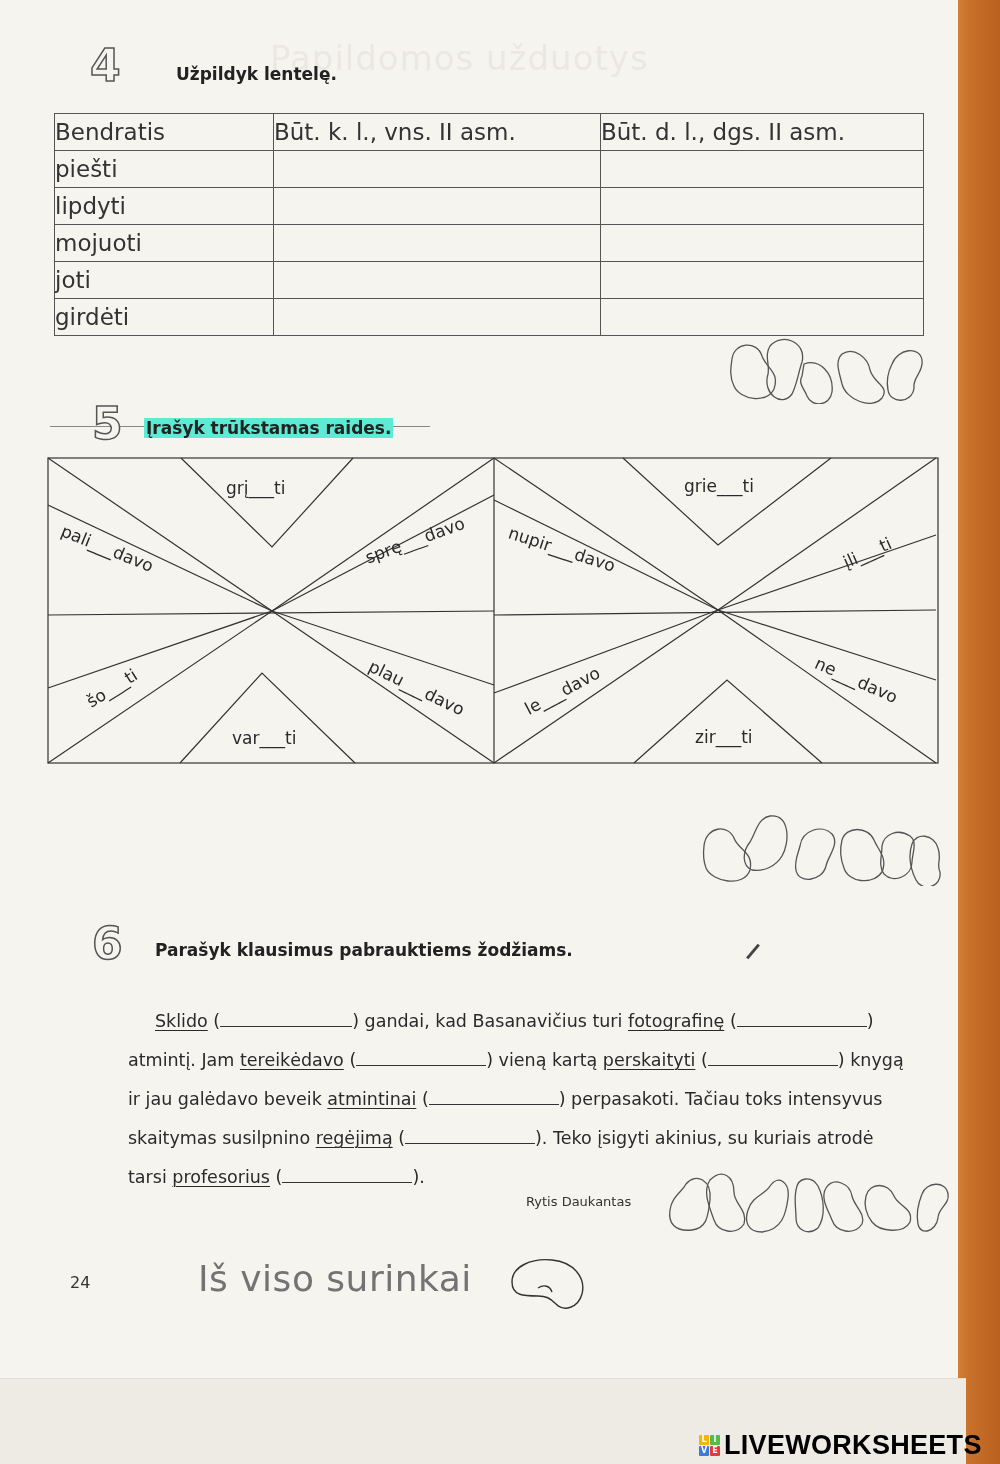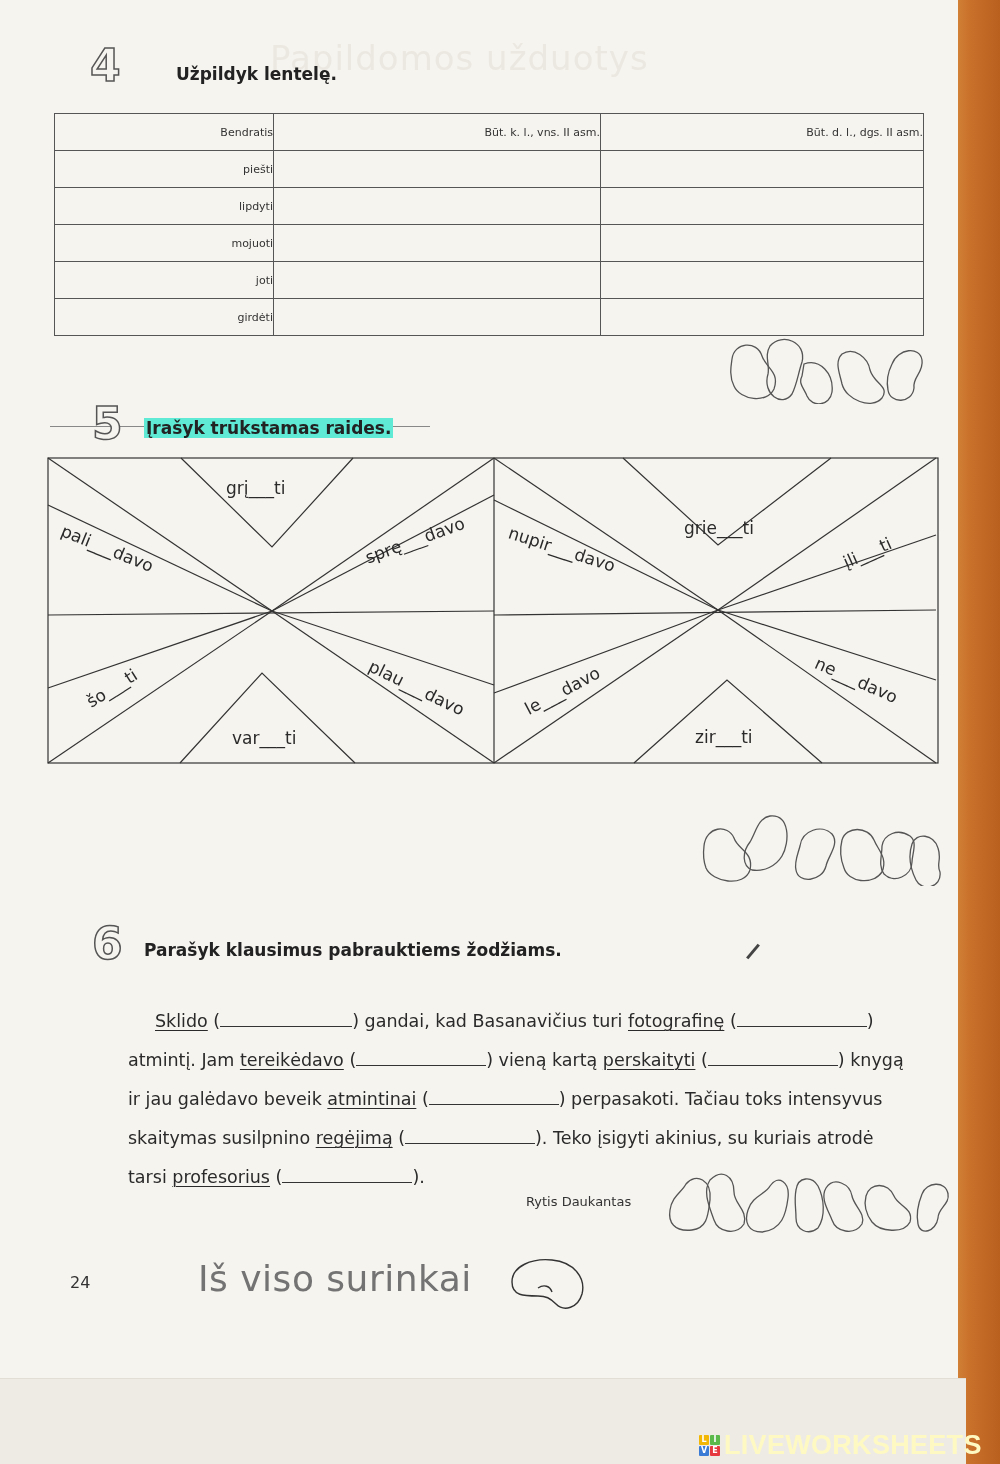--- a/index.html
+++ b/index.html
@@ -32,38 +32,38 @@
     -webkit-text-stroke: 1.5px #555;
   }
   .task-title {
     position: absolute; font-size: 17px; font-weight: bold; color: #222;
   }
   table.verbs {
     position: absolute; left: 54px; top: 113px; width: 870px; border-collapse: collapse;
   }
   table.verbs td, table.verbs th {
     border: 1.3px solid #555; height: 37px; font-weight: normal;
-    font-size: 11px; text-align: right; color: #333;
+    font-size: 23px; text-align: left; color: #333;
   }
   table.verbs .c1 { width: 219px; }
   table.verbs .c2 { width: 327px; }
   .diagram { position: absolute; left: 46px; top: 455px; }
   .instr { position: absolute; left: 155px; top: 786px; font-size: 16.5px; font-weight: bold; line-height: 29px; color: #222; }
   .para { position: absolute; left: 128px; top: 1002px; width: 800px; font-size: 17.5px; line-height: 39px; color: #2a2a2a; }
   .para .u { text-decoration: underline; text-decoration-thickness: 1px; text-underline-offset: 3px; }
   .para .blank { display: inline-block; border-bottom: 1.3px solid #333; height: 18px; vertical-align: baseline; }
   .author { position: absolute; left: 526px; top: 1194px; font-size: 13px; color: #333; }
   .pagenum { position: absolute; left: 70px; top: 1273px; font-size: 16px; color: #333; }
   .total { position: absolute; left: 198px; top: 1258px; font-size: 36px; color: #737373; letter-spacing: 0.5px; }
   .total2 { position: absolute; left: 604px; top: 1258px; font-size: 36px; color: #2a2a2a; }
   .beans { position: absolute; }
   .brand { position: absolute; left: 699px; top: 1430px; display: flex; align-items: center; gap: 4px; }
   .brand .logo { display: grid; grid-template-columns: 10px 10px; grid-template-rows: 10px 10px; gap: 1px; }
   .brand .logo span { font-size: 8px; font-weight: bold; color: #fff; text-align: center; line-height: 10px; border-radius: 1px; }
-  .brand .text { font-family: "Liberation Sans", sans-serif; font-weight: bold; font-size: 27px; color: #fef9c3; letter-spacing: 0.3px; }
+  .brand .text { font-family: "Liberation Sans", sans-serif; font-weight: bold; font-size: 27px; color: #000000; letter-spacing: 0.3px; }
 </style>
 </head>
 <body>
 
 <div class="wood-right"></div>
 <div class="page">
   <div class="ghost" style="left:270px;top:38px;">Papildomos užduotys</div>
 
   <div class="num-icon" style="left:90px;top:40px;">4</div>
   <div class="task-title" style="left:152px;top:64px;margin-left:24px;">Užpildyk lentelę.</div>
@@ -147,39 +147,39 @@
     </g>
   </svg>
 
   <div style="position:absolute;left:226px;top:478px;font-size:17px;">grį___ti</div>
   <div style="position:absolute;left:62px;top:520px;font-size:17px;transform:rotate(22deg);transform-origin:left center;">pali___davo</div>
   <div style="position:absolute;left:366px;top:548px;font-size:17px;transform:rotate(-20deg);transform-origin:left center;">sprę___davo</div>
   <div style="position:absolute;left:88px;top:693px;font-size:17px;transform:rotate(-32deg);transform-origin:left center;">šo___ti</div>
   <div style="position:absolute;left:370px;top:655px;font-size:17px;transform:rotate(26deg);transform-origin:left center;">plau___davo</div>
   <div style="position:absolute;left:232px;top:728px;font-size:17px;">var___ti</div>
 
-  <div style="position:absolute;left:684px;top:476px;font-size:17px;margin-top:42px;">grie___ti</div>
+  <div style="position:absolute;left:684px;top:476px;font-size:17px;">grie___ti</div>
   <div style="position:absolute;left:509px;top:522px;font-size:17px;transform:rotate(18deg);transform-origin:left center;">nupir___davo</div>
   <div style="position:absolute;left:844px;top:553px;font-size:17px;transform:rotate(-24deg);transform-origin:left center;">įli___ti</div>
   <div style="position:absolute;left:526px;top:700px;font-size:17px;transform:rotate(-28deg);transform-origin:left center;">le___davo</div>
   <div style="position:absolute;left:816px;top:652px;font-size:17px;transform:rotate(24deg);transform-origin:left center;">ne___davo</div>
   <div style="position:absolute;left:695px;top:727px;font-size:17px;">zir___ti</div>
 
 
   <svg class="beans" style="left:698px;top:806px;" width="250" height="80" viewBox="0 0 250 80" fill="none" stroke="#555" stroke-width="1.3">
     <path d="M6 40 C8 20 30 18 36 32 C40 44 56 46 52 64 C46 82 14 76 8 62 C5 54 5 48 6 40Z"></path>
     <path d="M52 36 C58 26 60 12 72 10 C92 8 92 36 84 50 C78 60 66 66 54 64 C44 60 44 46 52 36Z"></path>
     <path d="M102 40 C104 24 124 18 134 28 C142 38 130 50 128 60 C124 76 100 78 98 64 C96 56 100 48 102 40Z"></path>
     <path d="M144 34 C148 20 170 20 176 34 C180 44 190 52 184 66 C174 80 150 76 146 62 C142 52 142 42 144 34Z"></path>
     <path d="M184 40 C186 28 200 22 212 30 C220 36 214 48 214 56 C214 70 196 78 186 68 C180 60 184 50 184 40Z"></path>
     <path d="M214 38 C218 26 236 28 240 42 C244 54 238 58 242 66 C244 82 224 86 218 74 C212 62 210 50 214 38Z"></path>
   </svg>
 
   <div class="num-icon" style="left:92px;top:918px;">6</div>
-  <div class="task-title" style="left:144px;top:940px;">Parašyk klausimus pabrauktiems žodžiams.</div>
+  <div class="task-title" style="left:155px;top:940px;">Parašyk klausimus pabrauktiems žodžiams.</div>
   <div style="position:absolute;left:744px;top:950px;width:18px;height:3px;background:#444;transform:rotate(-50deg);"></div>
 
   <div class="para" id="para">
       <div style="padding-left: 27px;"><span class="u">Sklido</span><span> (</span><span class="blank" style="width: 132px;"></span><span>) gandai, kad Basanavičius turi </span><span class="u">fotografinę</span><span> (</span><span class="blank" style="width: 130px;"></span><span>)</span></div>
       <div><span>atmintį. Jam </span><span class="u">tereikėdavo</span><span> (</span><span class="blank" style="width: 130px;"></span><span>) vieną kartą </span><span class="u">perskaityti</span><span> (</span><span class="blank" style="width: 130px;"></span><span>) knygą</span></div>
       <div><span>ir jau galėdavo beveik </span><span class="u">atmintinai</span><span> (</span><span class="blank" style="width: 130px;"></span><span>) perpasakoti. Tačiau toks intensyvus</span></div>
       <div><span>skaitymas susilpnino </span><span class="u">regėjimą</span><span> (</span><span class="blank" style="width: 130px;"></span><span>). Teko įsigyti akinius, su kuriais atrodė</span></div>
       <div><span>tarsi </span><span class="u">profesorius</span><span> (</span><span class="blank" style="width: 130px;"></span><span>).</span></div>
     </div>
 

